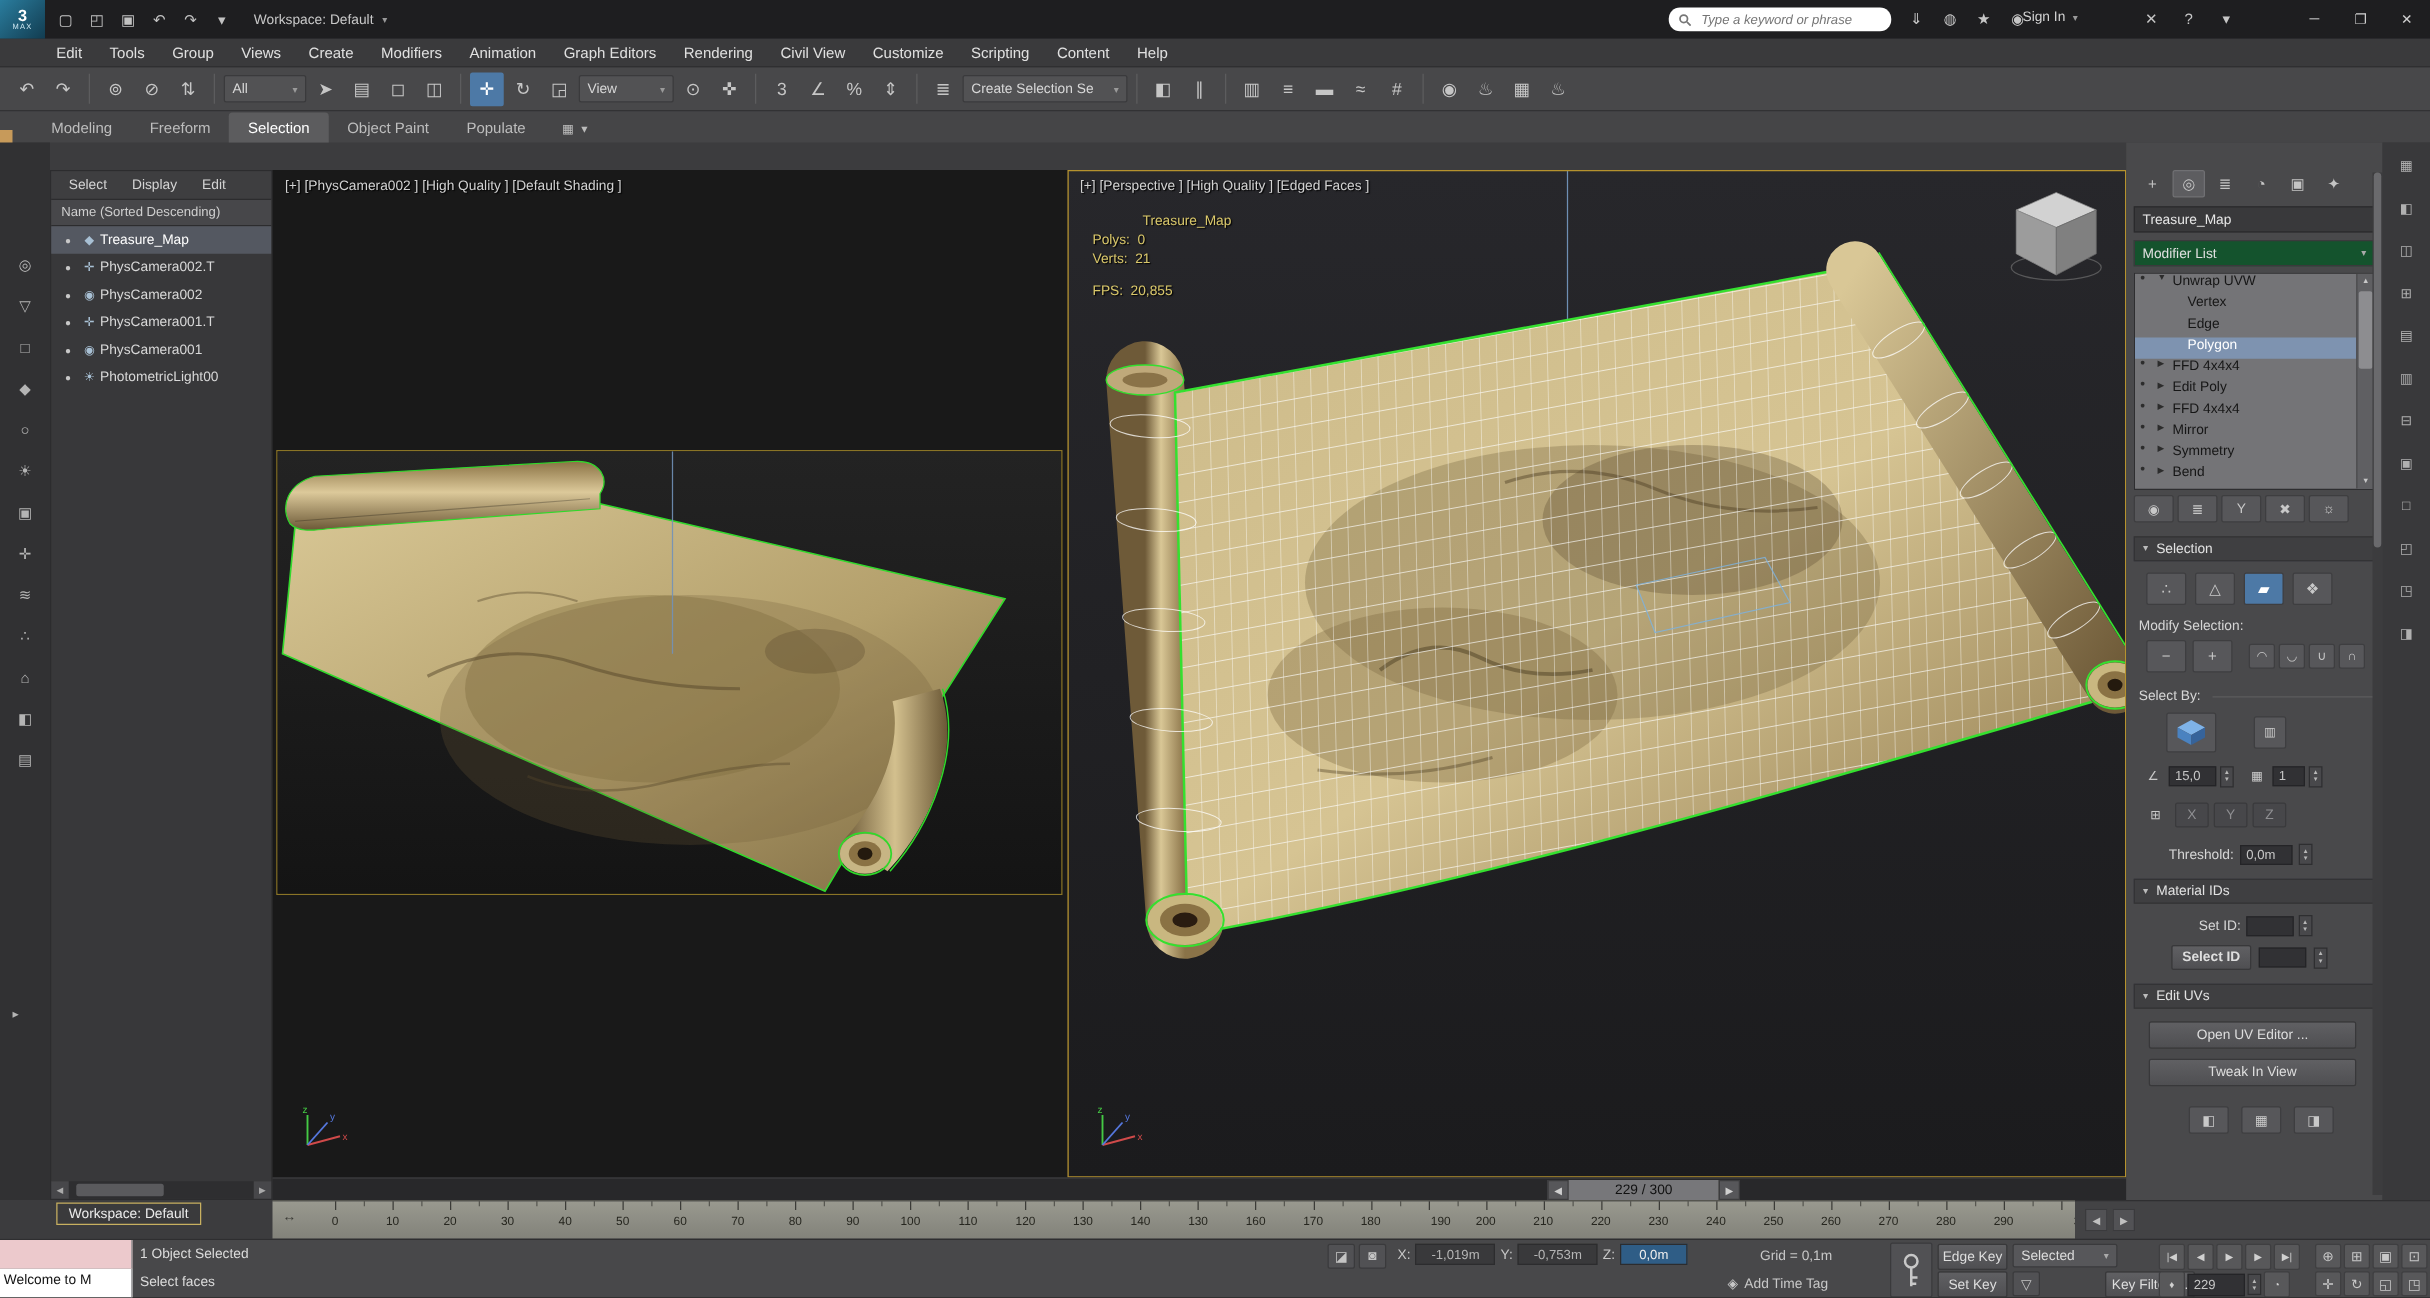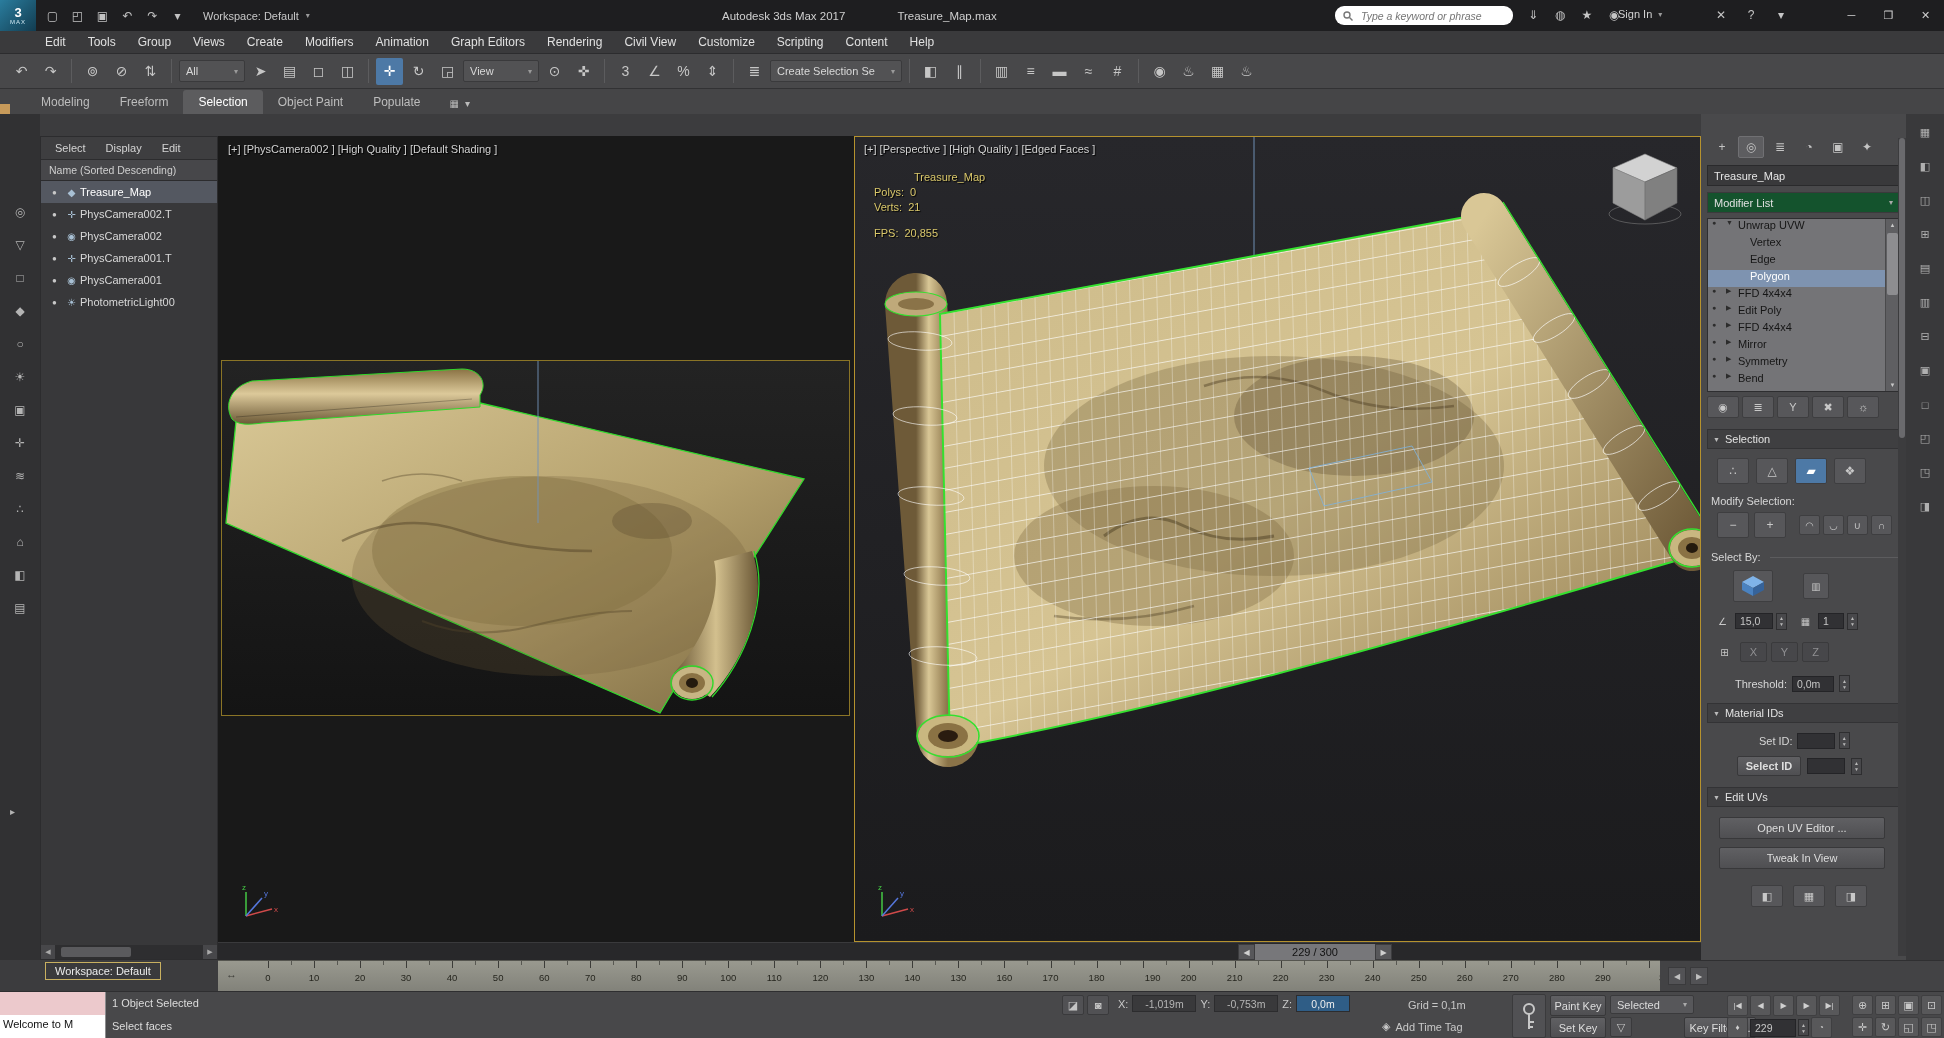--- a/index.html
+++ b/index.html
@@ -159,24 +159,20 @@
     <div id="qa-icons">
         <div class="qa-icon">▢</div>
         <div class="qa-icon">◰</div>
         <div class="qa-icon">▣</div>
         <div class="qa-icon">↶</div>
         <div class="qa-icon">↷</div>
         <div class="qa-icon">▾</div>
       </div>
     <div id="workspace-dd">
       <span>Workspace: Default</span>
-    </div>
-    <div id="title-center">
-      <span>Autodesk 3ds Max 2017</span>
-      <span>Treasure_Map.max</span>
     </div>
     <div id="tb-search">
       <svg width="10" height="10">
           <circle cx="4" cy="4" r="3" stroke="#777" fill="none" stroke-width="1.4"></circle>
           <line x1="6.5" y1="6.5" x2="9.5" y2="9.5" stroke="#777" stroke-width="1.4"></line>
         </svg>
       <input type="text" placeholder="Type a keyword or phrase" style="">
     </div>
     <div id="tbr-icons">
         <div class="tbr-icon">⇓</div>
@@ -820,21 +816,21 @@
     </div>
     <div id="bigkey">
       <svg width="16" height="30">
         <circle cx="8" cy="8" r="5" stroke="#c8c8c8" fill="none" stroke-width="2"></circle>
         <line x1="8" y1="13" x2="8" y2="28" stroke="#c8c8c8" stroke-width="2"></line>
         <line x1="8" y1="21" x2="13" y2="21" stroke="#c8c8c8" stroke-width="2"></line>
         <line x1="8" y1="26" x2="12" y2="26" stroke="#c8c8c8" stroke-width="2"></line>
       </svg>
     </div>
     <div id="autokey" class="btn">
-        <span>Paint Key</span>
+        <span>Edge Key</span>
       </div>
     <div id="setkey" class="btn">
         <span>Set Key</span>
       </div>
     <div id="selected-dd">
         <span>Selected</span>
       </div>
     <div id="filter-icon" class="sb-icon">▽</div>
     <div id="keyfilters" class="btn">
         <span>Key Filters...</span>

